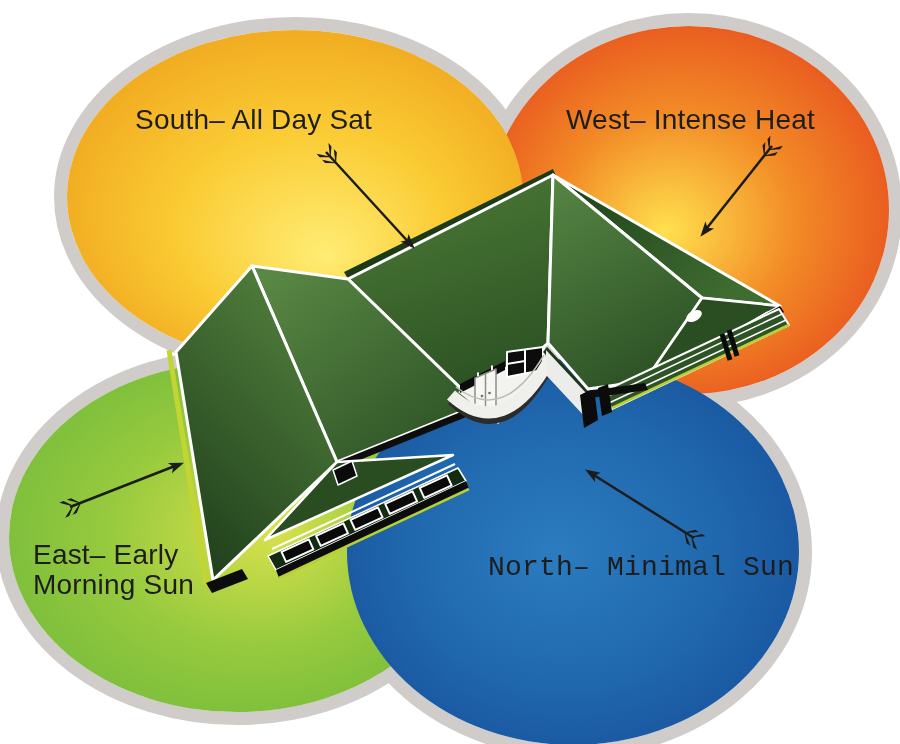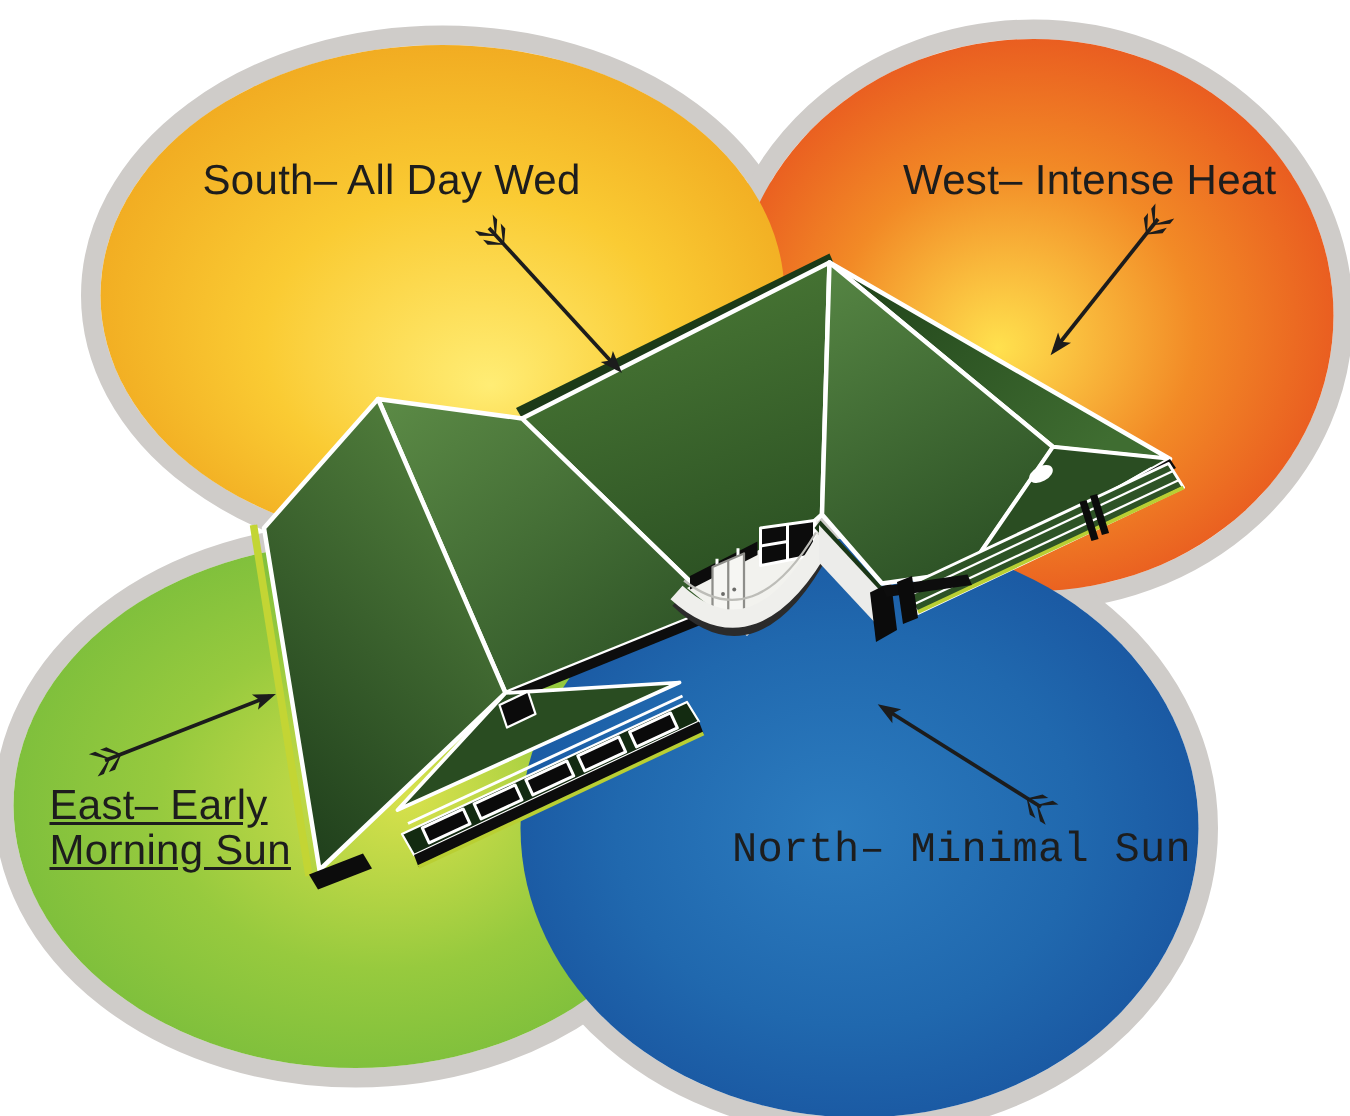--- a/index.html
+++ b/index.html
@@ -6,22 +6,22 @@
   .stage{
     position:relative;width:900px;height:744px;background:#ffffff;overflow:hidden;
     font-family:"Liberation Sans",sans-serif;
   }
   .stage svg{position:absolute;left:0;top:0;}
   .zlabel{
     position:absolute;font-size:28px;line-height:30px;color:#1d1d1d;
     white-space:pre-line;letter-spacing:0.2px;font-weight:400;
   }
   .lbl-south{left:135px;top:105px;}
-  .lbl-west{left:566px;top:105px;margin-left:36px;}
-  .lbl-east{left:33px;top:522px;text-decoration:underline;}
+  .lbl-west{left:566px;top:105px;}
+  .lbl-east{left:33px;top:540px;}
   .lbl-north{left:488px;top:553px;font-family:Liberation Mono, monospace;}
 </style>
 </head>
 <body>
 
 <div class="stage">
 <svg width="900" height="744" viewBox="0 0 900 744">
   <defs>
     <radialGradient id="gS" cx="0.5" cy="0.5" r="0.62" fx="0.57" fy="0.68">
       <stop offset="0%" stop-color="#ffed75"></stop>
@@ -164,18 +164,18 @@
       <use href="#fletch" transform="translate(78,504) rotate(-21.4)" stroke="none"></use>
     </g>
     <g>
       <line x1="694" y1="538" x2="589" y2="472" stroke-width="2.5"></line>
       <use href="#ahead" transform="translate(586,470) rotate(212.2)" stroke="none"></use>
       <use href="#fletch" transform="translate(687,534) rotate(212.2)" stroke="none"></use>
     </g>
   </g>
 </svg>
 
-  <div class="zlabel lbl-south">South– All Day Wed</div>
+  <div class="zlabel lbl-south">South– All Day Sat</div>
   <div class="zlabel lbl-west">West– Intense Heat</div>
   <div class="zlabel lbl-east">East– Early
 Morning Sun</div>
   <div class="zlabel lbl-north">North– Minimal Sun</div>
 </div>
 
 </body></html>

